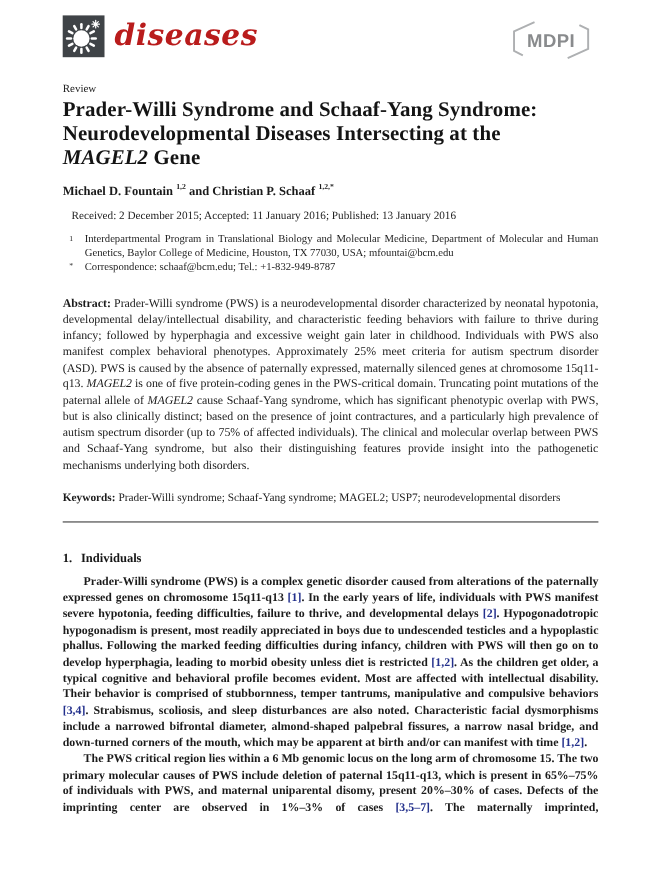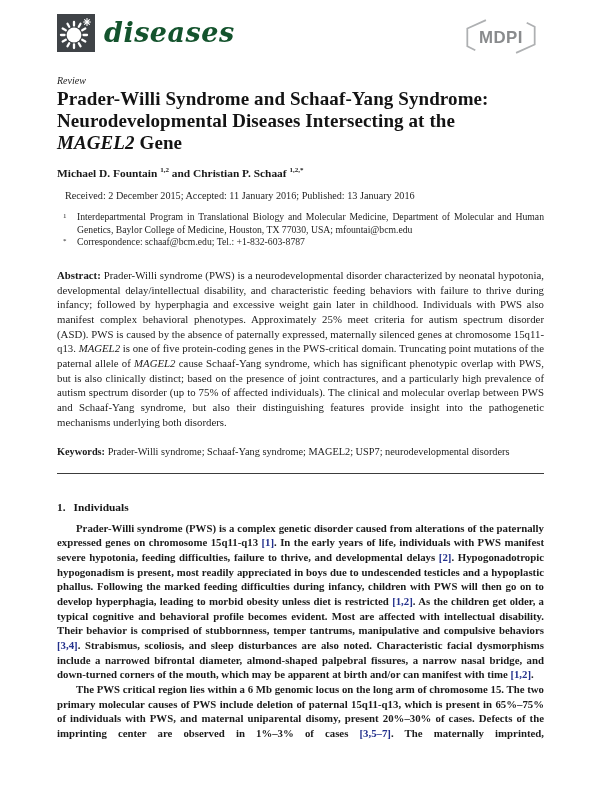--- a/index.html
+++ b/index.html
@@ -9,27 +9,27 @@
     color:#1c1c1c;
     -webkit-font-smoothing:antialiased;
   }
   .page{box-sizing:border-box;width:600px;height:798px;padding:14px 56px 0 57px;background:#fff;}
 
   
   .header{display:flex;justify-content:space-between;align-items:flex-start;}
   .brand{display:flex;align-items:center;gap:9px;}
   .logo-square{width:38px;height:38px;background:#3f4347;flex:0 0 38px;}
   .journal-name{
-    font-style:italic;font-weight:600;font-size:27px;color:#14532d;
+    font-style:italic;font-weight:600;font-size:27px;color:#b91c1c;
     font-family:"DejaVu Serif","Liberation Serif",serif;letter-spacing:.5px;line-height:38px;
   }
   .mdpi-logo{margin-top:3px;}
 
   
-  .review-label{margin-top:15px;font-style:italic;font-size:10px;color:#222;}
+  .review-label{margin-top:15px;font-size:10px;color:#222;}
   .article-title{
     margin-top:2px;font-weight:bold;font-size:19px;line-height:1.16;color:#141414;
     white-space:pre-line;letter-spacing:.1px;
   }
   .authors{margin-top:13px;font-weight:bold;font-size:11.4px;color:#1a1a1a;}
   .meta{margin-top:10px;padding-left:8px;font-size:10.2px;line-height:1.28;color:#1e1e1e;}
   .affiliations{margin-top:9px;padding-left:6px;font-size:9.7px;line-height:1.3;color:#1e1e1e;}
   .aff{display:flex;}
   .aff-marker{flex:0 0 14px;font-size:7px;padding-top:1px;text-align:left;}
   .aff-text{flex:1;text-align:justify;}
@@ -111,21 +111,21 @@
     <div>Received: 2 December 2015; Accepted: 11 January 2016; Published: 13 January 2016</div>
   </div>
 
   <div class="affiliations">
     <div class="aff">
       <span class="aff-marker">1</span>
       <span class="aff-text">Interdepartmental Program in Translational Biology and Molecular Medicine, Department of Molecular and Human Genetics, Baylor College of Medicine, Houston, TX 77030, USA; mfountai@bcm.edu</span>
     </div>
     <div class="aff">
       <span class="aff-marker">*</span>
-      <span class="aff-text">Correspondence: schaaf@bcm.edu; Tel.: +1-832-603-8787</span>
+      <span class="aff-text">Correspondence: schaaf@bcm.edu; Tel.: +1-832-949-8787</span>
     </div>
   </div>
 
   <div class="abstract"><span class="rt-bold">Abstract: </span><span>Prader-Willi syndrome (PWS) is a neurodevelopmental disorder characterized by neonatal hypotonia, developmental delay/intellectual disability, and characteristic feeding behaviors with failure to thrive during infancy; followed by hyperphagia and excessive weight gain later in childhood. Individuals with PWS also manifest complex behavioral phenotypes. Approximately 25% meet criteria for autism spectrum disorder (ASD). PWS is caused by the absence of paternally expressed, maternally silenced genes at chromosome 15q11-q13. </span><span class="rt-italic">MAGEL2</span><span> is one of five protein-coding genes in the PWS-critical domain. Truncating point mutations of the paternal allele of </span><span class="rt-italic">MAGEL2</span><span> cause Schaaf-Yang syndrome, which has significant phenotypic overlap with PWS, but is also clinically distinct; based on the presence of joint contractures, and a particularly high prevalence of autism spectrum disorder (up to 75% of affected individuals). The clinical and molecular overlap between PWS and Schaaf-Yang syndrome, but also their distinguishing features provide insight into the pathogenetic mechanisms underlying both disorders.</span></div>
 
   <div class="keywords"><span class="rt-bold">Keywords: </span><span>Prader-Willi syndrome; Schaaf-Yang syndrome; MAGEL2; USP7; neurodevelopmental disorders</span></div>
 
   <hr class="divider">
 
   <div class="section-heading">

